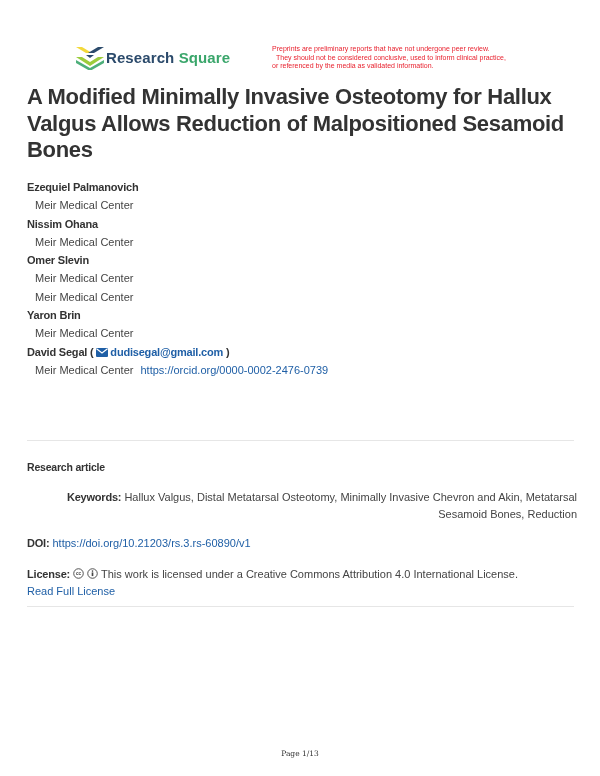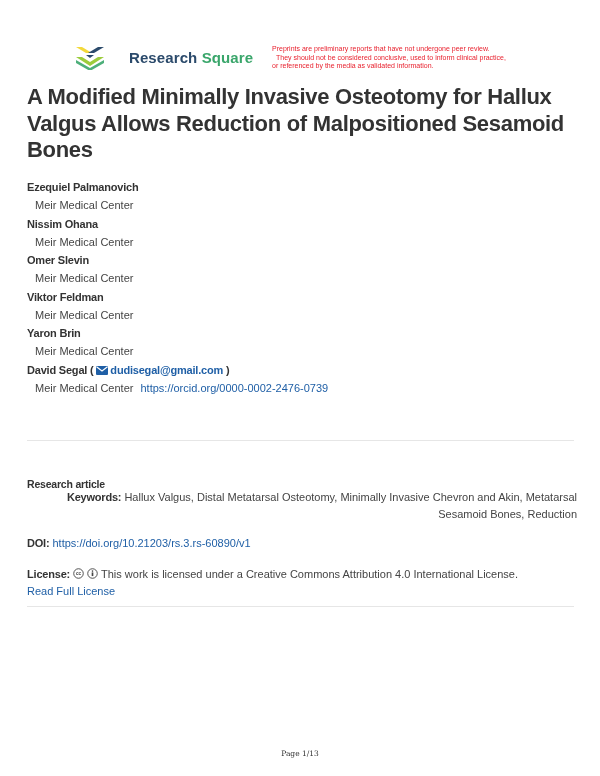--- a/index.html
+++ b/index.html
@@ -2,21 +2,21 @@
 <html><head>
   <meta charset="utf-8">
   <style>
     * { margin: 0; padding: 0; box-sizing: border-box; }
     html, body { width: 600px; height: 776px; background: #ffffff; overflow: hidden; }
     body { font-family: "Liberation Sans", sans-serif; color: #333333; position: relative; }
 
     .header { position: absolute; top: 44px; left: 74px; width: 500px; height: 30px; }
     .logo { position: absolute; left: 0; top: 0; display: flex; align-items: center; }
     .logo-icon { width: 32px; height: 26px; }
-    .logo-text { margin-left: 23px; font-size: 15px; font-weight: bold; letter-spacing: 0.1px; }
+    .logo-text { margin-left: 0; font-size: 15px; font-weight: bold; letter-spacing: 0.1px; }
     .logo-text .w1 { color: #2b4a6b; }
     .logo-text .w2 { color: #3aa66b; }
     .disclaimer {
       position: absolute; left: 198px; top: 1px; width: 270px;
       color: #e8212e; font-size: 7px; line-height: 8.5px;
     }
 
     .title {
       position: absolute; left: 27px; top: 84px; width: 550px;
       font-size: 22px; line-height: 26.5px; font-weight: bold; color: #333333;
@@ -25,21 +25,21 @@
 
     .authors { position: absolute; left: 27px; top: 180px; width: 550px; }
     .author-name { font-size: 11px; font-weight: bold; color: #333333; height: 18px; line-height: 14px; letter-spacing: -0.2px; }
     .author-aff { font-size: 11px; color: #444444; padding-left: 8px; height: 18.5px; line-height: 14px; }
     .email-link { color: #1f5fa6; font-weight: bold; }
     .orcid-link { color: #1f5fa6; font-weight: normal; margin-left: 4px; }
     .mail-icon { display: inline-block; width: 12px; height: 9px; vertical-align: -1px; margin-right: 2px; }
 
     .divider { position: absolute; left: 27px; width: 547px; height: 1px; background: #e6e6e6; }
 
-    .article-type { position: absolute; left: 27px; top: 478px; font-size: 10.5px; font-weight: bold; color: #333; letter-spacing: -0.2px; }
+    .article-type { position: absolute; left: 27px; top: 461px; font-size: 10.5px; font-weight: bold; color: #333; letter-spacing: -0.2px; }
 
     .keywords { position: absolute; left: 27px; top: 489px; width: 550px; font-size: 11px; line-height: 17px; color: #444; text-align: right; }
     .label { font-weight: bold; color: #333; letter-spacing: -0.2px; }
 
     .doi { position: absolute; left: 27px; top: 537px; font-size: 11px; color: #444; }
     .link { color: #1f5fa6; }
 
     .license { position: absolute; left: 27px; top: 566px; width: 550px; font-size: 11px; line-height: 17px; color: #444; }
     .cc-icon { display: inline-block; width: 11px; height: 11px; vertical-align: -1px; }
 
@@ -75,21 +75,20 @@
   </div>
   <div>
     <div class="author-name">Nissim Ohana</div>
     <div class="author-aff">Meir Medical Center</div>
   </div>
   <div>
     <div class="author-name">Omer Slevin</div>
     <div class="author-aff">Meir Medical Center</div>
   </div>
   <div>
-    <div class="author-name">Viktor Feldman</div>
     <div class="author-aff">Meir Medical Center</div>
   </div>
   <div>
     <div class="author-name">Yaron Brin</div>
     <div class="author-aff">Meir Medical Center</div>
   </div>
   <div>
   </div>
   <div>
     <div class="author-name">

